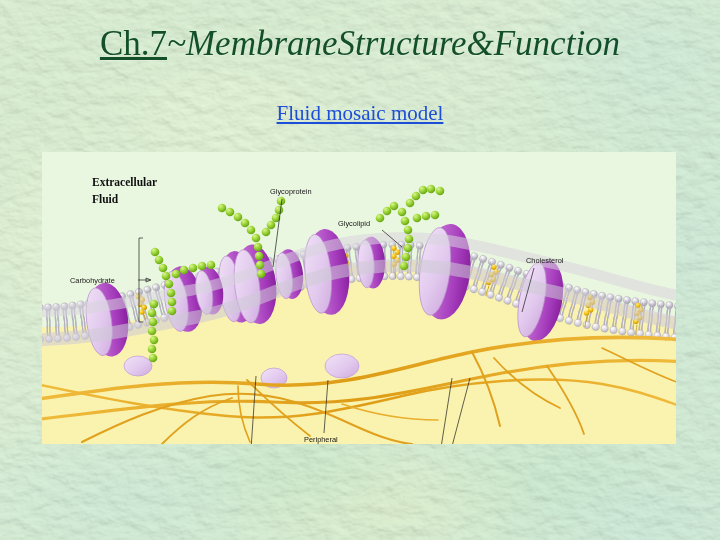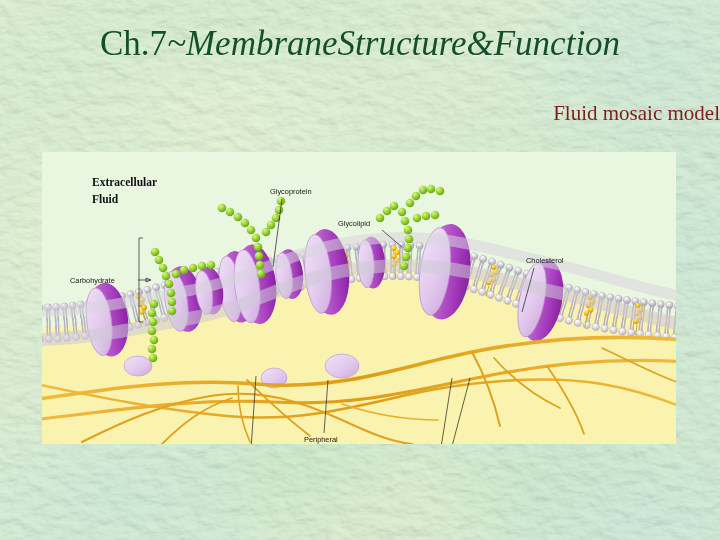--- a/index.html
+++ b/index.html
@@ -30,33 +30,34 @@
     left: 0; right: 0;
     top: 22px;
     text-align: center;
     color: #13502a;
     font-size: 35px;
     line-height: 44px;
     white-space: nowrap;
     letter-spacing: 0px;
     text-shadow: 0 1px 0 rgba(255,255,255,0.25);
   }
-  #title .roman { font-style: normal; }
+  #title .roman { font-style: normal; text-decoration: underline; }
   #title .ital  { font-style: italic; }
 
   
   #subtitle {
     position: absolute;
     left: 0; right: 0;
     top: 100px;
-    text-align: right;
-    color: #7f1d1d;
+    text-align: center;
+    color: #1d4ed8;
     font-size: 21px;
     line-height: 26px;
     font-style: normal;
+    text-decoration: underline;
   }
 
   
   #panel {
     position: absolute;
     left: 42px;
     top: 152px;
     width: 634px;
     height: 292px;
     overflow: hidden;

